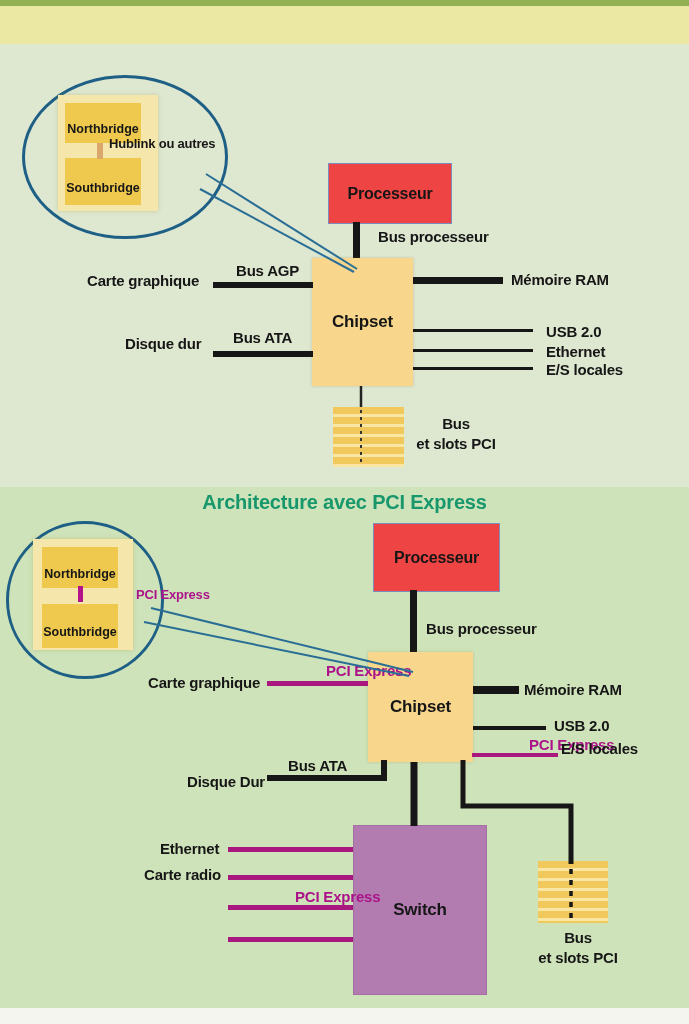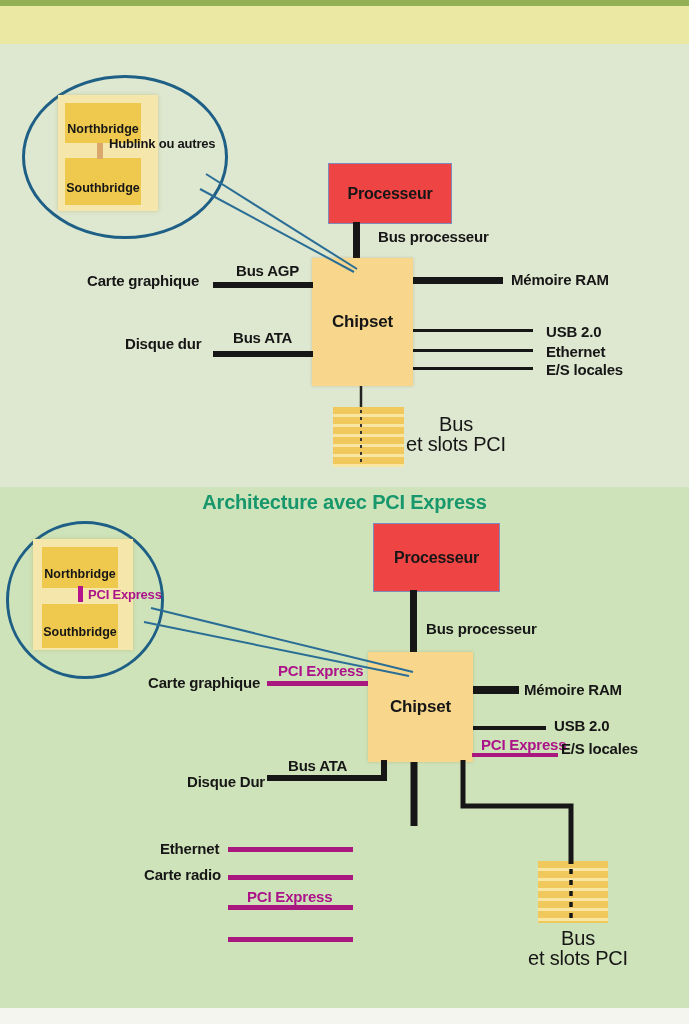--- a/index.html
+++ b/index.html
@@ -20,35 +20,35 @@
   .subtitle{
     left:0;width:689px;text-align:center;font-size:20px;font-weight:bold;
     color:#1a9966;letter-spacing:-0.2px;
   }
   .ellipse{border:3px solid #1e5f86;border-radius:50%;background:transparent;}
   .chip-outer{background:#f5e7ac;box-shadow:0 0 4px rgba(160,150,60,.35);}
   .chip{background:#eec94d;display:flex;align-items:center;justify-content:center;}
   .chip-label{font-size:12.5px;font-weight:bold;white-space:nowrap;margin-top:12px;}
   .label{font-weight:bold;font-size:15px;white-space:nowrap;letter-spacing:-0.2px;text-align:right;}
   .label-sm{font-weight:bold;font-size:13px;white-space:nowrap;letter-spacing:-0.2px;}
-  .magenta{color:#ac1289;}
+  .magenta{color:#ac1289;margin-left:48px;}
   .box{
     display:flex;align-items:center;justify-content:center;
     font-weight:bold;font-size:16px;letter-spacing:-0.2px;
   }
   .processor{background:#ef4444;border:1px solid #7c8dbd;margin-left:18px;}
   .chipset{background:#f8d78c;box-shadow:0 0 3px rgba(120,100,30,.25);font-size:17px;justify-content:center;}
   .switch{background:#b27cb0;border:1px solid #a56ea3;font-size:17px;}
   .hline{background:#161616;}
   .mline{background:#a8187f;}
   .stack{
     background:repeating-linear-gradient(180deg,#f1c85b 0 7px,#f8e6a2 7px 10px);
   }
   .stack-label{
-    width:100px;text-align:center;font-weight:normal;font-size:20px;line-height:20px;
+    width:100px;text-align:center;font-weight:bold;font-size:15px;line-height:20px;
     letter-spacing:-0.2px;
   }
   svg.lines{left:0;top:0;pointer-events:none;}
 </style>
 </head>
 <body>
 
 <div class="canvas">
 
   <div class="abs strip-top"></div>
@@ -130,20 +130,23 @@
   <div class="abs label" style="left:288px;top:757px;">Bus ATA</div>
 
   <div class="abs hline" style="left:473px;top:686px;width:46px;height:8px;"></div>
   <div class="abs label" style="left:524px;top:681px;">Mémoire RAM</div>
   <div class="abs hline" style="left:473px;top:726px;width:73px;height:4px;"></div>
   <div class="abs label" style="left:554px;top:717px;">USB 2.0</div>
   <div class="abs label magenta" style="left:481px;top:736px;">PCI Express</div>
   <div class="abs mline" style="left:472px;top:753px;width:86px;height:4px;"></div>
   <div class="abs label" style="left:561px;top:740px;">E/S locales</div>
 
+  <div class="abs box switch" style="left:353px;top:825px;width:132px;height:168px;">
+    <span>Switch</span>
+  </div>
   <div class="abs label" style="left:160px;top:840px;">Ethernet</div>
   <div class="abs label" style="left:144px;top:866px;">Carte radio</div>
   <div class="abs label magenta" style="left:247px;top:888px;">PCI Express</div>
   <div class="abs mline" style="left:228px;top:847px;width:125px;height:5px;"></div>
   <div class="abs mline" style="left:228px;top:875px;width:125px;height:5px;"></div>
   <div class="abs mline" style="left:228px;top:905px;width:125px;height:5px;"></div>
   <div class="abs mline" style="left:228px;top:937px;width:125px;height:5px;"></div>
 
   <div class="abs stack" style="left:538px;top:861px;width:70px;height:62px;"></div>
   <div class="abs stack-label" style="left:528px;top:928px;">

